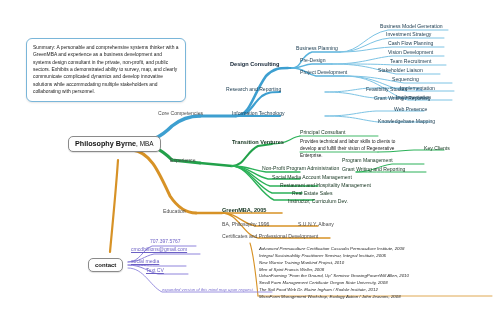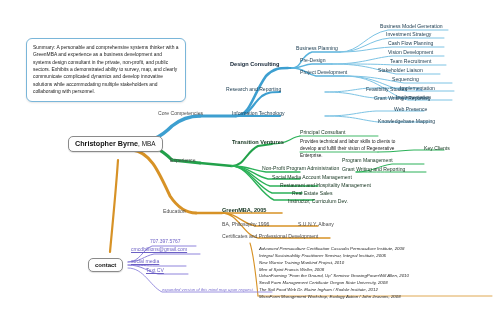--- a/index.html
+++ b/index.html
@@ -121,21 +121,21 @@
       <path d="M128,265 C142,265 148,272 158,274 L188,274" stroke="#8f84dc" stroke-width="1"></path>
       <path d="M128,268 C144,268 150,286 162,292 L272,292" stroke="#8f84dc" stroke-width="0.9"></path>
     </g>
   </svg>
 
   <div class="summary">
     <span>Summary:</span><span> A personable and comprehensive systems thinker with a GreenMBA and experience as a business development and systems design consultant in the private, non-profit, and public sectors. Exhibits a demonstrated ability to survey, map, and clearly communicate complicated dynamics and develop innovative solutions while accommodating multiple stakeholders and collaborating with personnel.</span>
   </div>
 
   <div class="node boxnode" style="left:68px;top:136px;">
-    <span>Christopher Byrne</span><span class="light">, MBA</span>
+    <span>Philosophy Byrne</span><span class="light">, MBA</span>
   </div>
 
   <div class="node lbl gray" style="left:158px;top:111px;">Core Competencies</div>
 
   <div class="node lbl b blueb" style="left:230px;top:62px;">Design Consulting</div>
 
   <div class="node lbl blue" style="left:296px;top:46px;">Business Planning</div>
   <div class="node lbl blue" style="left:300px;top:58px;">Pre-Design</div>
   <div class="node lbl blue" style="left:300px;top:70px;">Project Development</div>
 

